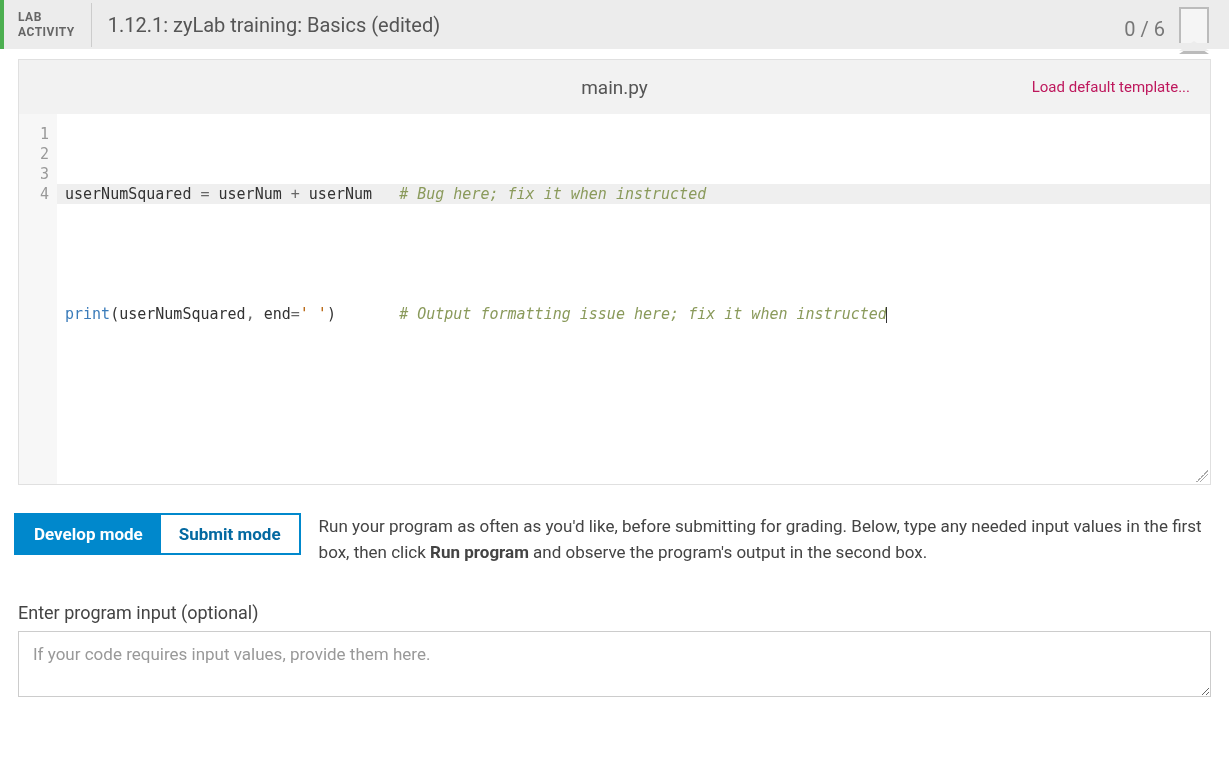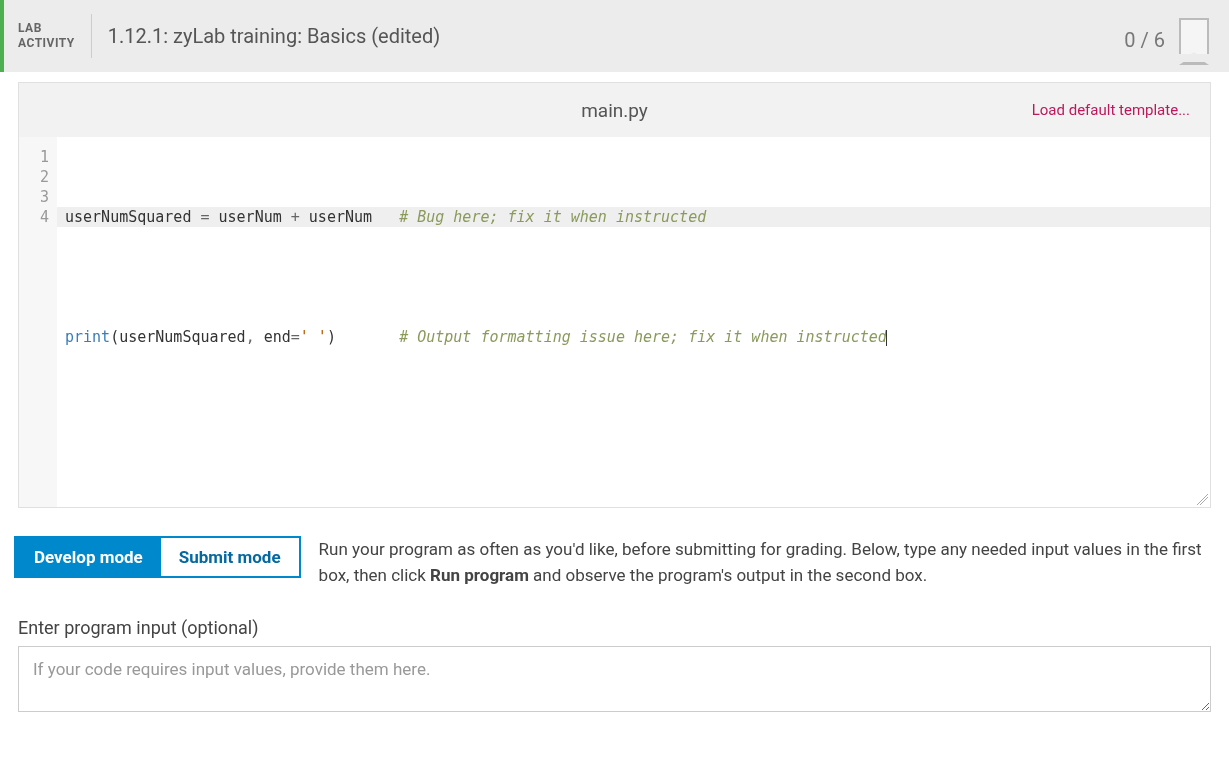--- a/index.html
+++ b/index.html
@@ -7,21 +7,21 @@
       font-family: Roboto, "Helvetica Neue", Arial, sans-serif;
       background: #fff;
       color: #333;
       font-size: 16px;
     }
     .lab-header {
       display: flex;
       align-items: center;
       background: #ececec;
       border-left: 4px solid #4caf50;
-      height: 72px;
+      height: 49px;
       padding: 0 20px 0 14px;
       position: relative;
     }
     .lab-label {
       font-size: 12px;
       font-weight: 700;
       color: #666;
       line-height: 1.25;
       letter-spacing: 0.5px;
     }
@@ -182,21 +182,21 @@
       background: #fff;
       color: #0369a1;
     }
     .instructions {
       font-size: 17px;
       color: #444;
       line-height: 1.55;
     }
     .instructions b { font-weight: 700; }
     .input-section {
-      margin: 28px 18px 18px 18px;
+      margin: 36px 18px 18px 18px;
     }
     .input-label {
       font-size: 18px;
       color: #444;
       margin-bottom: 8px;
     }
     .program-input {
       width: 100%;
       min-height: 48px;
       border: 1px solid #ccc;

